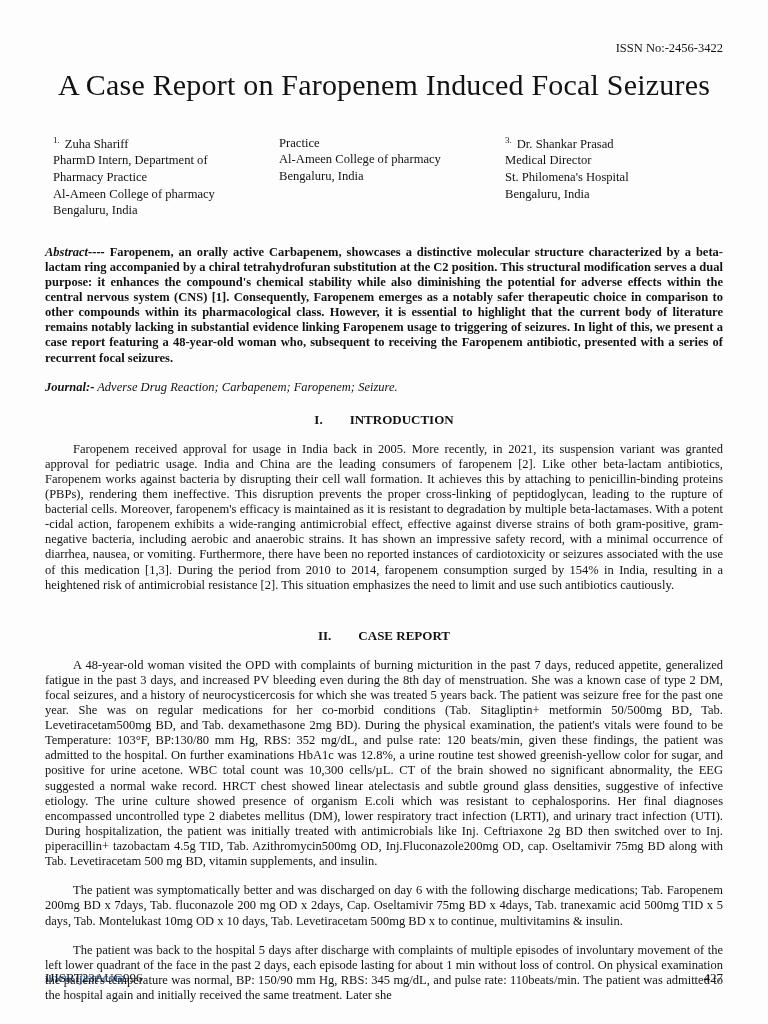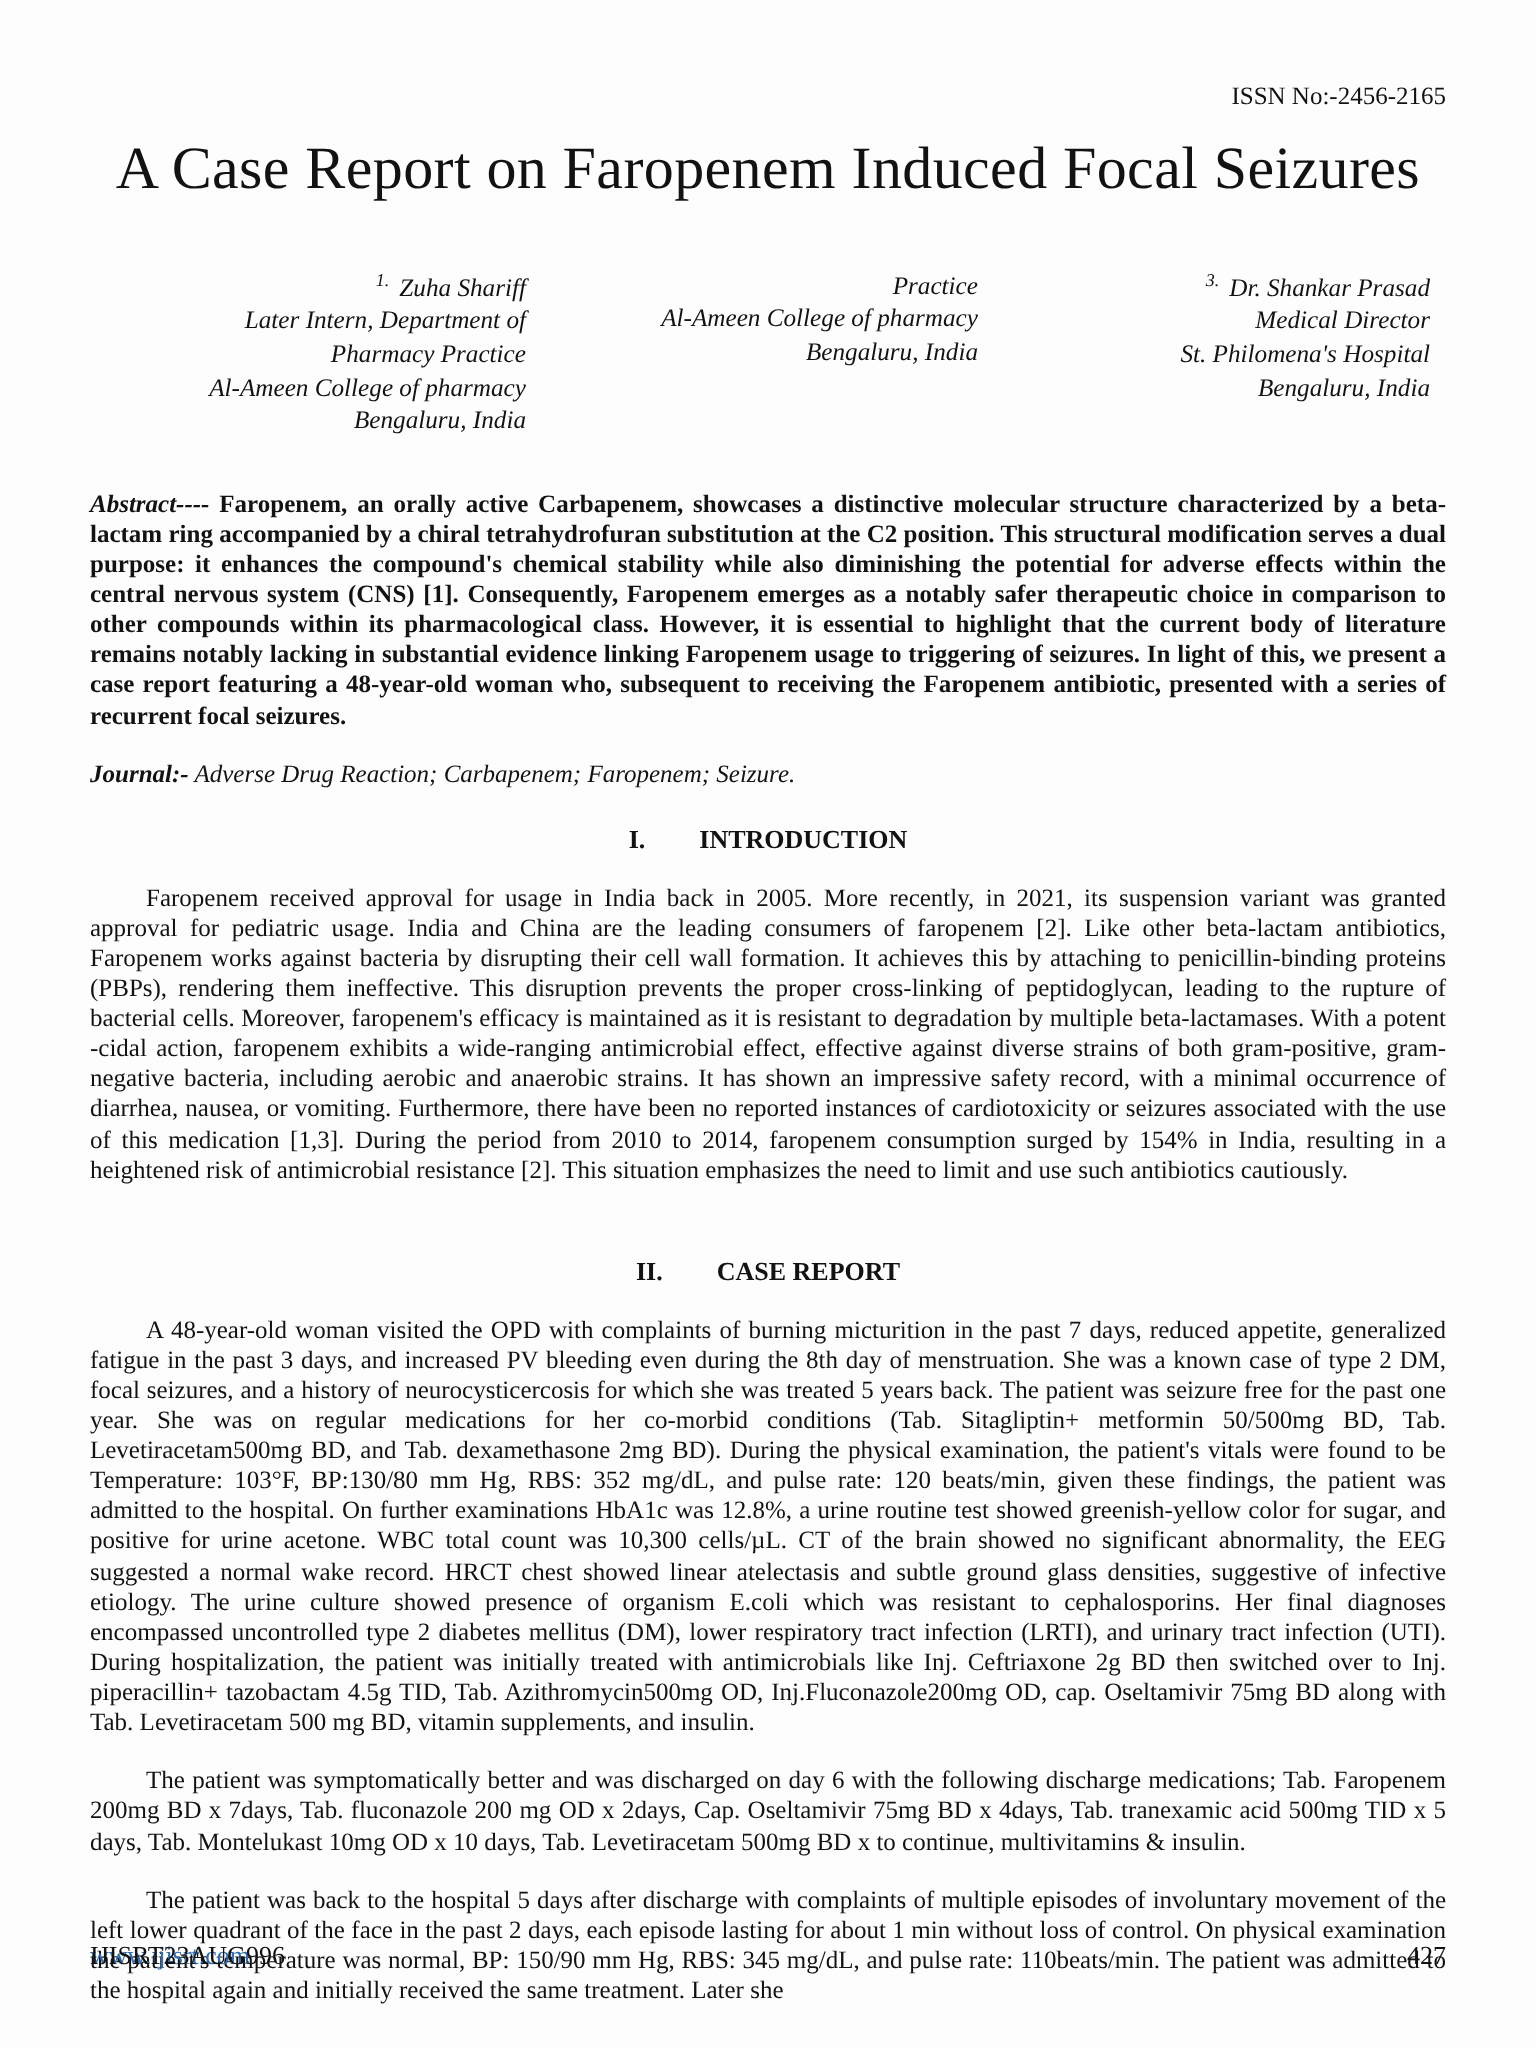--- a/index.html
+++ b/index.html
@@ -27,21 +27,21 @@
     letter-spacing: 0.2px;
     margin-top: 12px;
     line-height: 1.15;
   }
 
   .authors {
     display: flex; justify-content: space-between;
     margin-top: 32px;
     font-size: 12.6px; line-height: 1.32;
   }
-  .author { flex: 1; text-align: right; padding: 0 8px; font-style: italic; }
+  .author { flex: 1; text-align: left; padding: 0 8px; }
   .author-name sup { font-size: 9px; margin-right: 5px; }
   .author-line { display: block; }
 
   .columns {
     display: flex; gap: 33px;
     margin-top: 26px;
     font-size: 12.5px; line-height: 1.21;
     text-align: justify;
     flex-direction: column;
   }
@@ -69,28 +69,28 @@
   }
   .footer-link { color: #2e6db4; text-decoration: none; cursor: pointer; }
   .footer-center { position: absolute; left: 0; right: 0; text-align: left; }
   .footer-left, .footer-right { position: relative; z-index: 1; background: transparent; }
 </style>
 </head>
 <body>
 
 <div class="page">
 
-  <div class="issn-line">ISSN No:-2456-2165</div>
+  <div class="issn-line">ISSN No:-2456-3422</div>
 
   <h1 class="paper-title">A Case Report on Faropenem Induced Focal Seizures</h1>
 
   <div class="authors">
     <div class="author">
       <div class="author-name"><sup>1.</sup><span>Zuha Shariff</span></div>
-      <span class="author-line">Later Intern, Department of</span>
+      <span class="author-line">PharmD Intern, Department of</span>
       <span class="author-line">Pharmacy Practice</span>
       <span class="author-line">Al-Ameen College of pharmacy</span>
       <span class="author-line">Bengaluru, India</span>
     </div>
     <div class="author">
       <span class="author-line">Practice</span>
       <span class="author-line">Al-Ameen College of pharmacy</span>
       <span class="author-line">Bengaluru, India</span>
     </div>
     <div class="author">

